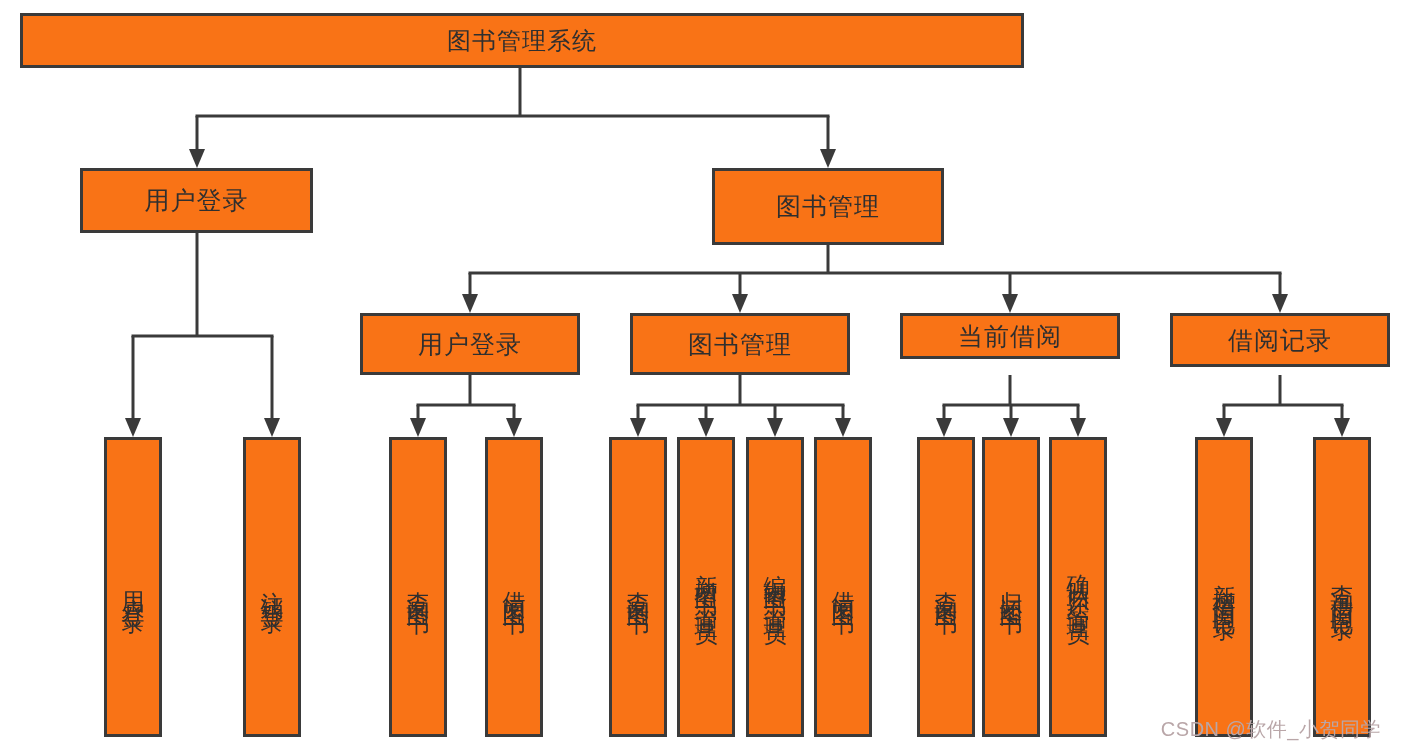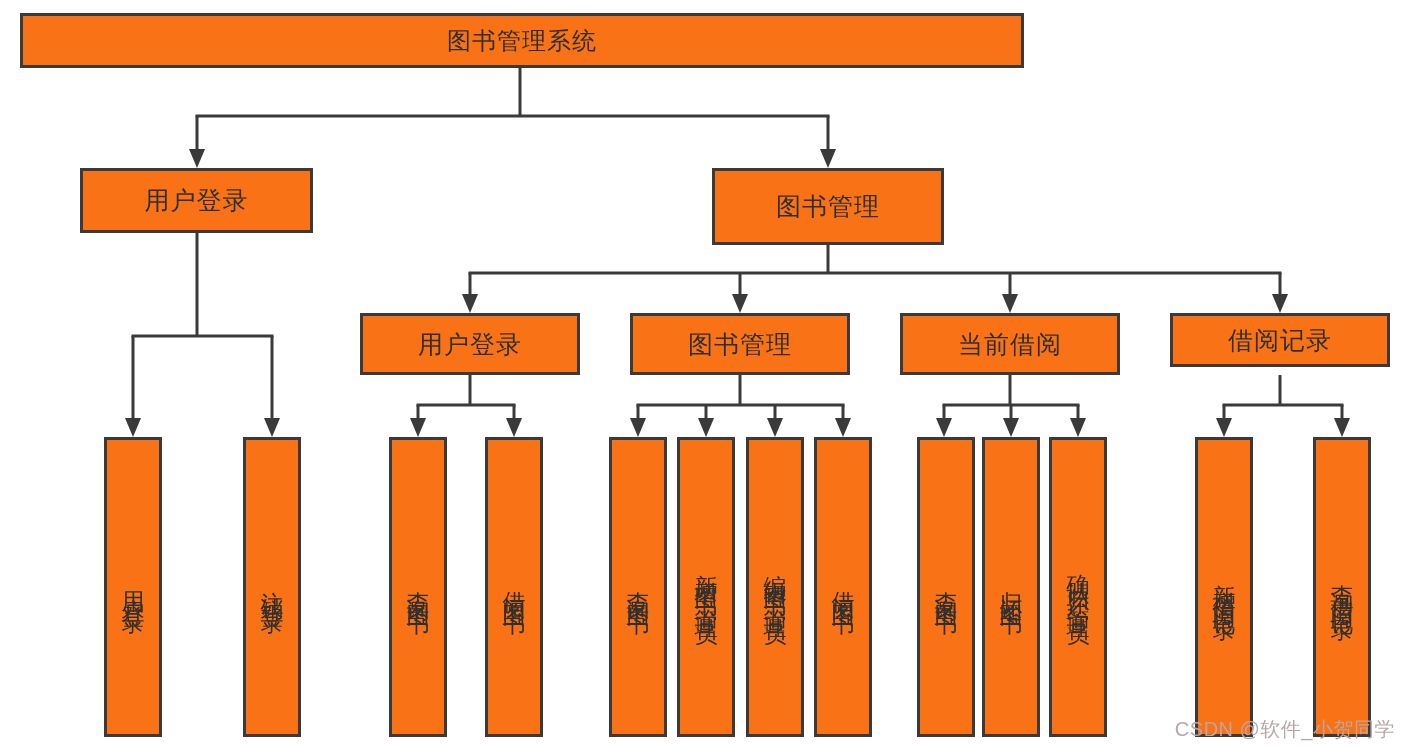--- a/index.html
+++ b/index.html
@@ -47,21 +47,21 @@
     stroke-width:3;
     fill:none;
     stroke-linecap:butt;
   }
   #wires polygon{
     fill:#3a3a3a;
     stroke:none;
   }
   #watermark{
     position:absolute;
-    right:10px;
+    right:24px;
     bottom:4px;
     font-size:20px;
     color:#b9a6a8;
     letter-spacing:0.5px;
     white-space:nowrap;
     margin-top:45px;
   }
 </style>
 </head>
 <body>
@@ -133,21 +133,21 @@
     </g>
   </svg>
 
   <div class="box hbox rootbox" style="left:20px;top:13px;width:1004px;height:55px">图书管理系统</div>
 
   <div class="box hbox" style="left:80px;top:168px;width:233px;height:65px">用户登录</div>
   <div class="box hbox" style="left:712px;top:168px;width:232px;height:77px">图书管理</div>
 
   <div class="box hbox" style="left:360px;top:313px;width:220px;height:62px">用户登录</div>
   <div class="box hbox" style="left:630px;top:313px;width:220px;height:62px">图书管理</div>
-  <div class="box hbox" style="left:900px;top:313px;width:220px;height:62px">当前借阅</div>
+  <div class="box hbox" style="left:900px;top:313px;width:220px;height:46px">当前借阅</div>
   <div class="box hbox" style="left:1170px;top:313px;width:220px;height:54px">借阅记录</div>
 
   <div class="box vbox" style="left:104px;top:437px;width:58px;height:300px">用户登录</div>
   <div class="box vbox" style="left:243px;top:437px;width:58px;height:300px">注销登录</div>
 
   <div class="box vbox" style="left:389px;top:437px;width:58px;height:300px">查询图书</div>
   <div class="box vbox" style="left:485px;top:437px;width:58px;height:300px">借阅图书</div>
 
   <div class="box vbox" style="left:609px;top:437px;width:58px;height:300px">查询图书</div>
   <div class="box vbox" style="left:677px;top:437px;width:58px;height:300px">新增图书（管理员）</div>

